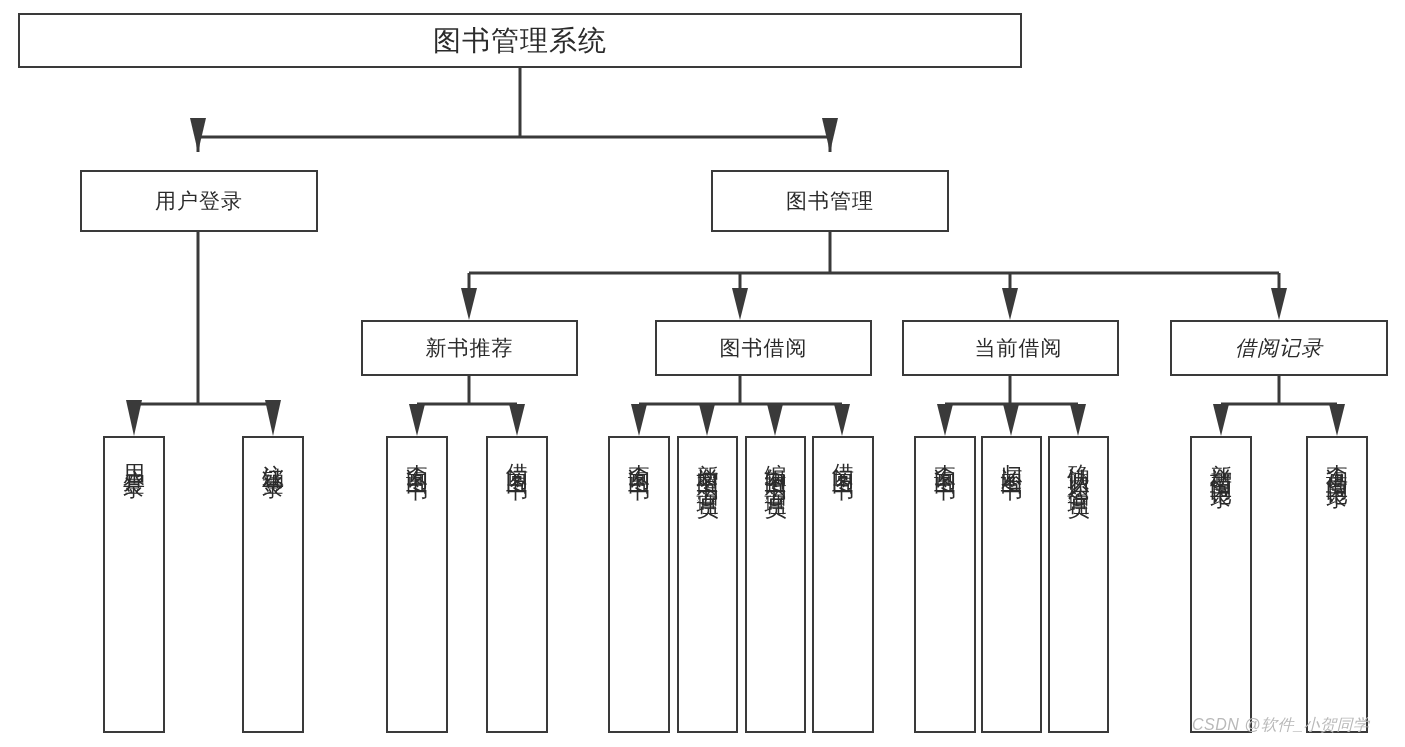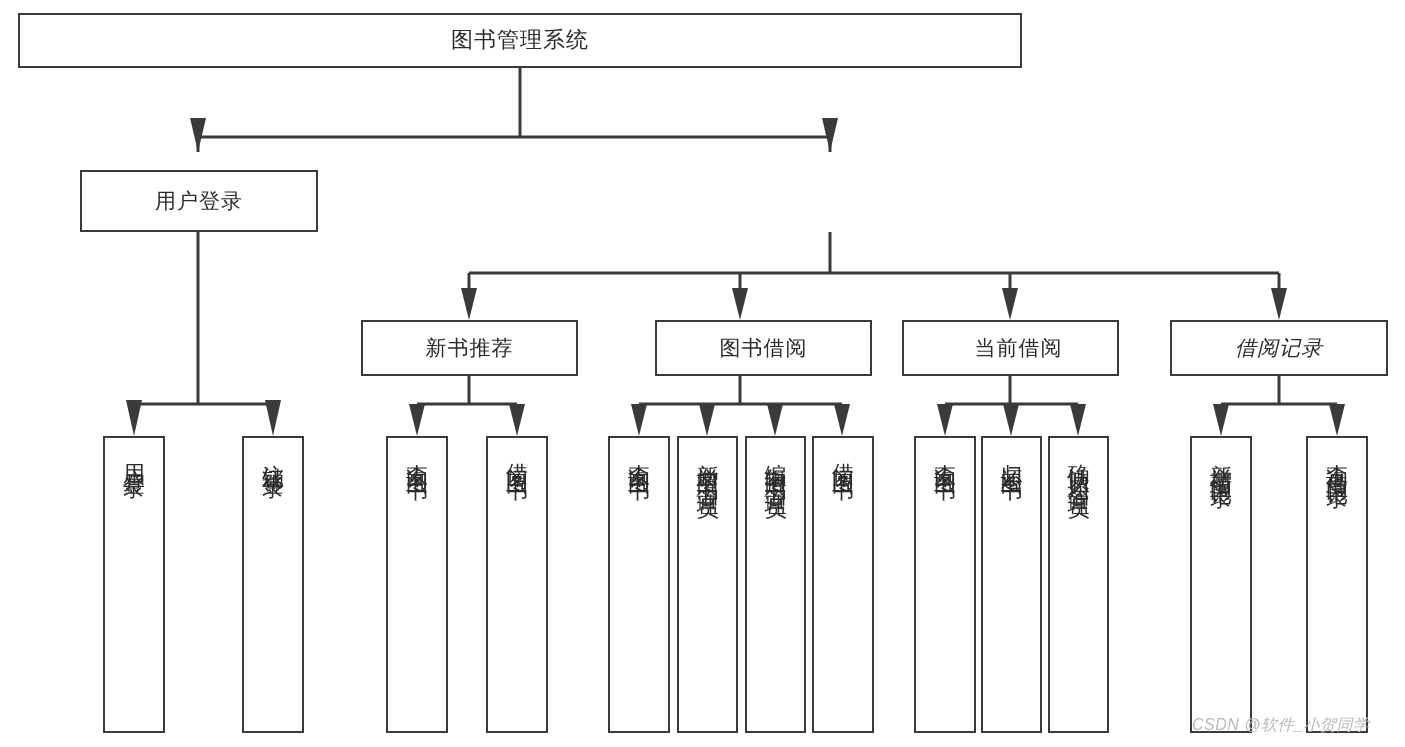--- a/index.html
+++ b/index.html
@@ -42,21 +42,21 @@
     line-height: 1.12;
     letter-spacing: 1px;
     white-space: nowrap;
   }
   
   .node.horiz .node-label {
     writing-mode: horizontal-tb;
     font-size: 21px;
   }
   .node.root .node-label {
-    font-size: 22px;
+    font-size: 28px;
     font-family: Liberation Serif, serif;
   }
   
   .node.vert {
     align-items: flex-start;
     justify-content: center;
     padding-top: 8px;
   }
   .node.vert .node-label {
     writing-mode: vertical-rl;
@@ -160,20 +160,23 @@
   </svg>
 
   <div class="node horiz root" style="left:18px; top:13px; width:1004px; height:55px;">
     <span class="node-label">图书管理系统</span>
   </div>
 
   <div class="node horiz" style="left:80px; top:170px; width:238px; height:62px;">
     <span class="node-label">用户登录</span>
   </div>
 
+  <div class="node horiz" style="left:711px; top:170px; width:238px; height:62px;">
+    <span class="node-label">图书管理</span>
+  </div>
 
   <div class="node horiz" style="left:361px; top:320px; width:217px; height:56px;">
     <span class="node-label">新书推荐</span>
   </div>
 
   <div class="node horiz" style="left:632px; top:320px; width:217px; height:56px;margin-left:23px;">
     <span class="node-label">图书借阅</span>
   </div>
 
   <div class="node horiz" style="left:902px; top:320px; width:217px; height:56px;padding-left:16px;">

